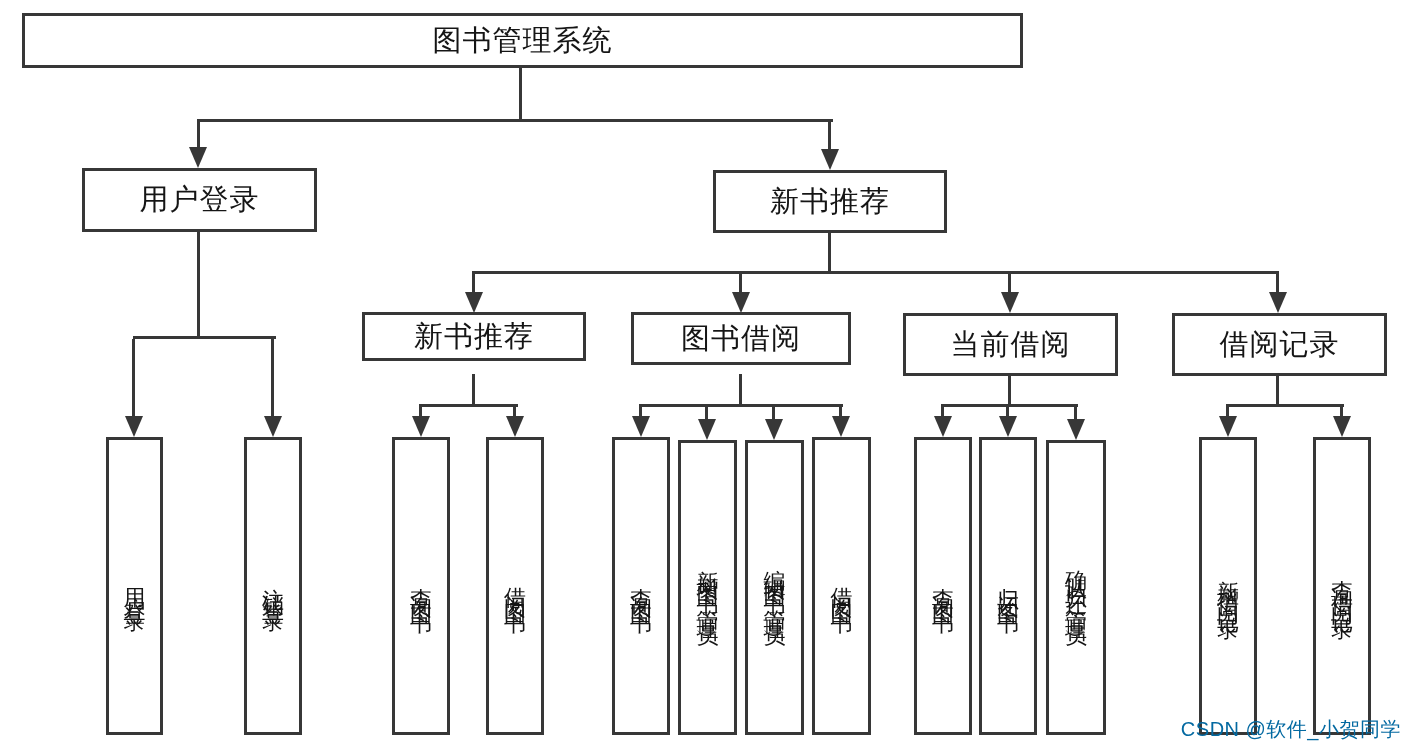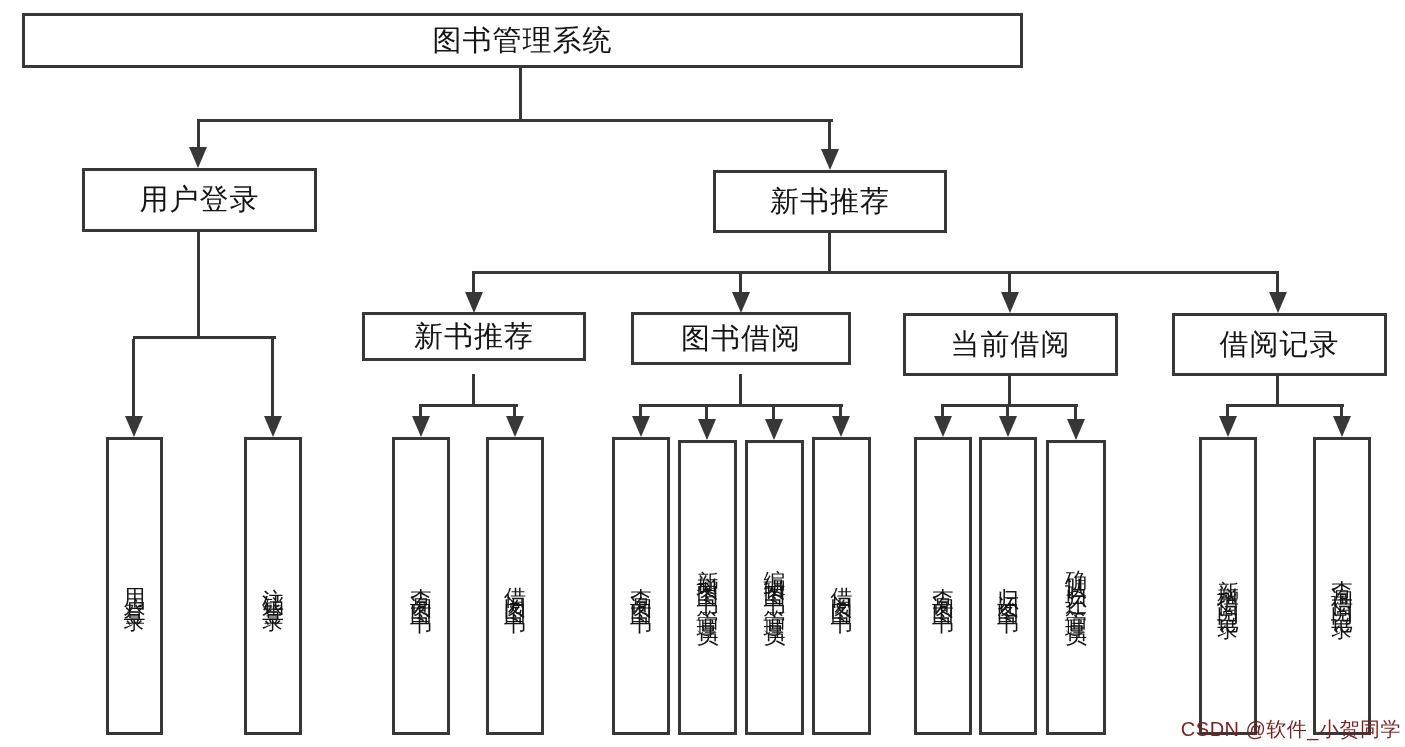--- a/index.html
+++ b/index.html
@@ -17,21 +17,21 @@
     font-size:22px;line-height:1;letter-spacing:8px;
   }
   .ln{position:absolute;background:#373737;}
   .arw{
     position:absolute;width:0;height:0;
     border-left:9px solid transparent;border-right:9px solid transparent;
     border-top:21px solid #373737;
   }
   .wm{
     position:absolute;right:4px;bottom:4px;font-size:20px;
-    color:#7f1d1d;letter-spacing:.5px;white-space:nowrap;
+    color:#0369a1;letter-spacing:.5px;white-space:nowrap;
   }
 </style>
 </head>
 <body>
 
 <div class="ln" style="left:519px;top:67px;width:3px;height:53px"></div>
 <div class="ln" style="left:197px;top:119px;width:636px;height:3px"></div>
 <div class="ln" style="left:197px;top:121px;width:3px;height:30px"></div>
 <div class="ln" style="left:828px;top:121px;width:3px;height:32px"></div>
 <div class="arw" style="left:189px;top:147px"></div>

